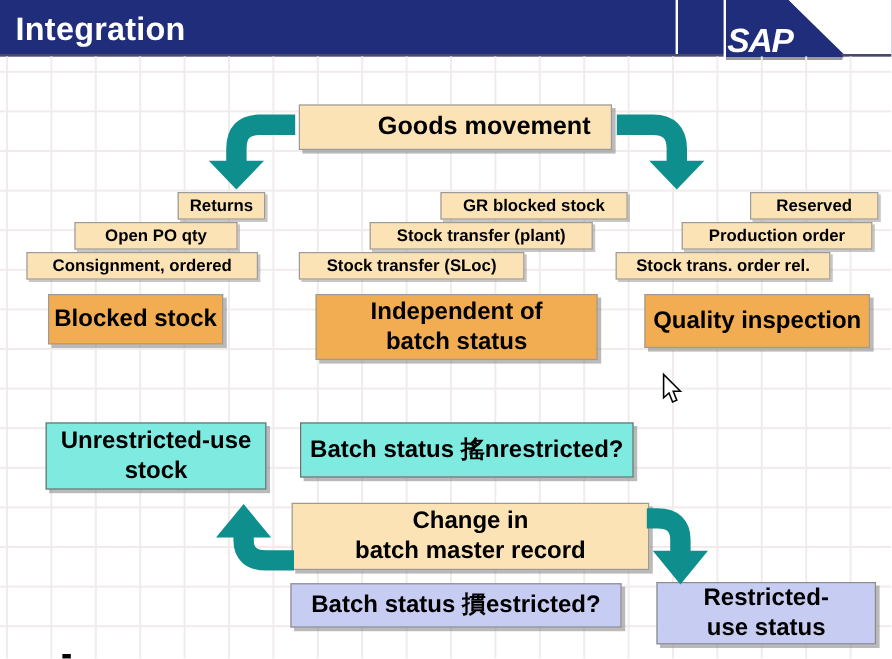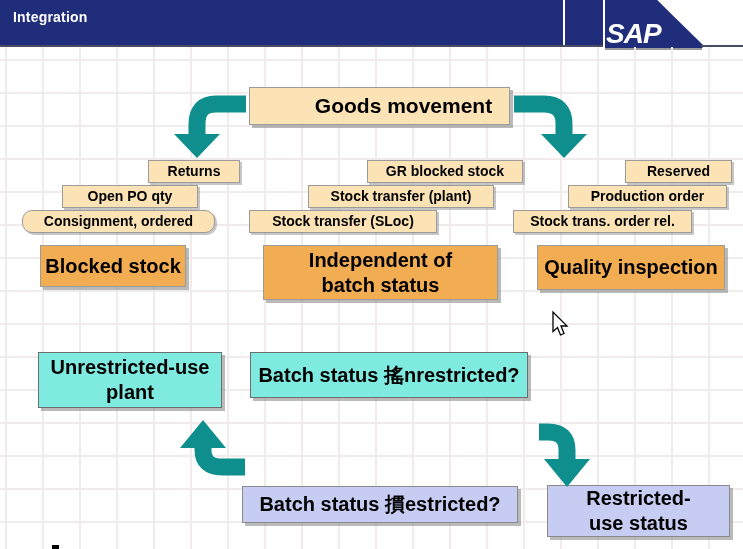--- a/index.html
+++ b/index.html
@@ -6,21 +6,21 @@
   #stage{
     position:relative;width:743px;height:549px;overflow:hidden;
     font-family:"Liberation Sans",sans-serif;background:#fff;
   }
   
   #header{
     position:absolute;left:0;top:0;width:743px;height:45px;
     background:#1F2D7B;border-bottom:2px solid #4a4a63;
   }
   #header-title{
-    position:absolute;left:13px;top:9px;color:#fff;font-size:14px;font-weight:bold;
+    position:absolute;left:13px;top:9px;color:#fff;font-size:27px;font-weight:bold;
     letter-spacing:.2px;
   }
   #logo-svg{position:absolute;left:0;top:0;pointer-events:none;}
   
   #content{
     position:absolute;left:0;top:47px;width:743px;height:502px;
     background-image:
       linear-gradient(#f1ebeb 2px, transparent 2px),
       linear-gradient(90deg, #f1ebeb 2px, transparent 2px);
     background-size:37px 33px;
@@ -56,41 +56,43 @@
     <polygon points="657,0 743,0 743,45 703,45" fill="#ffffff"></polygon>
     <polygon points="605,0 657,0 703,48 605,48" fill="#1F2D7B"></polygon>
     <rect x="605" y="48" width="97" height="2" fill="#9a9a9a"></rect>
     <text x="606" y="43" font-family="Liberation Sans, sans-serif" font-size="28" font-weight="bold" font-style="italic" letter-spacing="-1" fill="#ffffff">SAP</text>
   </svg>
 
   <div id="content"></div>
 
   <div id="goods-movement" class="bx peach" style="left:249px;top:87px;width:261px;height:38px;">Goods movement</div>
 
-  <div class="bx peach lbl" style="left:148px;top:160px;width:92px;height:23px;">Returns</div>
+  <div class="bx peach lbl" style="left:148px;top:160px;width:73px;height:23px;">Returns</div>
   <div class="bx peach lbl" style="left:62px;top:185px;width:136px;height:23px;">Open PO qty</div>
-  <div class="bx peach lbl" style="left:22px;top:210px;width:193px;height:23px;border-radius:10px;">Consignment, ordered</div>
+  <div class="bx peach lbl" style="left:22px;top:210px;width:193px;height:23px;">Consignment, ordered</div>
 
   <div class="bx peach lbl" style="left:367px;top:160px;width:156px;height:23px;">GR blocked stock</div>
   <div class="bx peach lbl" style="left:308px;top:185px;width:186px;height:23px;">Stock transfer (plant)</div>
   <div class="bx peach lbl" style="left:249px;top:210px;width:188px;height:23px;">Stock transfer (SLoc)</div>
 
   <div class="bx peach lbl" style="left:625px;top:160px;width:107px;height:23px;">Reserved</div>
   <div class="bx peach lbl" style="left:568px;top:185px;width:159px;height:23px;">Production order</div>
   <div class="bx peach lbl" style="left:513px;top:210px;width:179px;height:23px;">Stock trans. order rel.</div>
 
   <div class="bx orange big" style="left:40px;top:245px;width:146px;height:42px;">Blocked stock</div>
   <div class="bx orange big" style="left:263px;top:245px;width:235px;height:55px;">Independent of
 batch status</div>
   <div class="bx orange big" style="left:537px;top:245px;width:188px;height:45px;">Quality inspection</div>
 
   <div class="bx cyan big" style="left:38px;top:352px;width:184px;height:56px;">Unrestricted-use
-plant</div>
+stock</div>
   <div class="bx cyan big" style="left:250px;top:352px;width:278px;height:46px;">Batch status 搖nrestricted?</div>
 
+  <div class="bx peach big" style="left:243px;top:419px;width:298px;height:56px;">Change in
+batch master record</div>
 
   <div class="bx lav big" style="left:242px;top:486px;width:276px;height:37px;">Batch status 摜estricted?</div>
   <div class="bx lav big" style="left:547px;top:485px;width:183px;height:52px;">Restricted-
 use status</div>
 
   <svg id="arrow-layer" width="743" height="549" viewBox="0 0 743 549">
     <g fill="#0E8F8E" stroke="none">
       <path d="M246 104 L216 104 Q197 104 197 124 L197 136" fill="none" stroke="#0E8F8E" stroke-width="17"></path>
       <polygon points="174,134 220,134 197,158"></polygon>
     </g>

